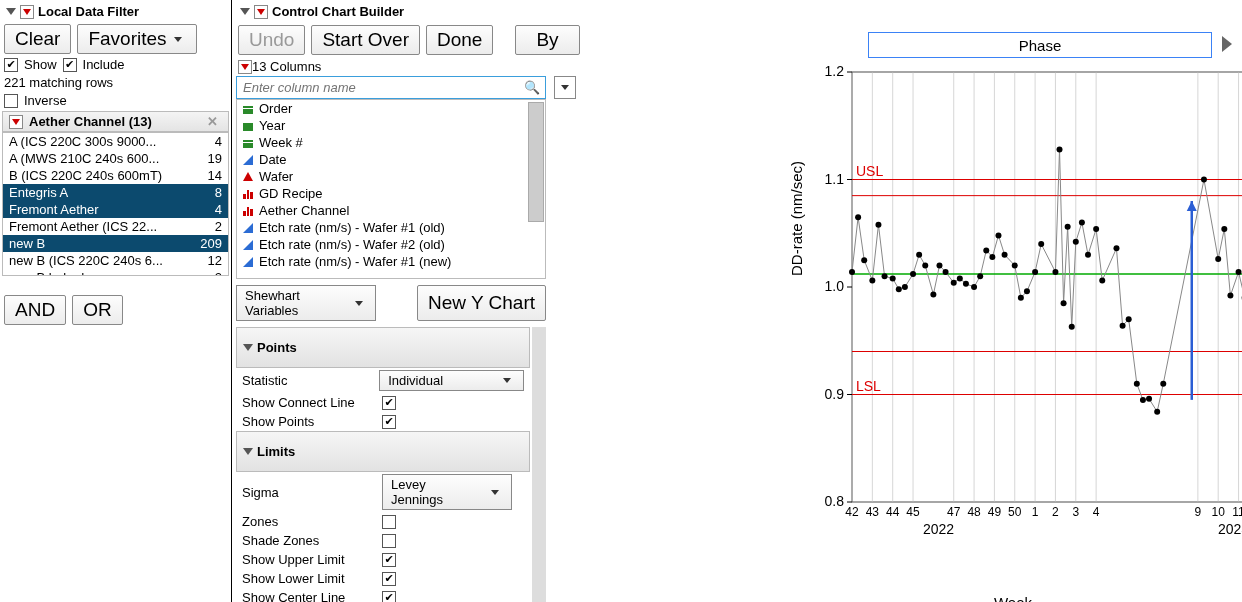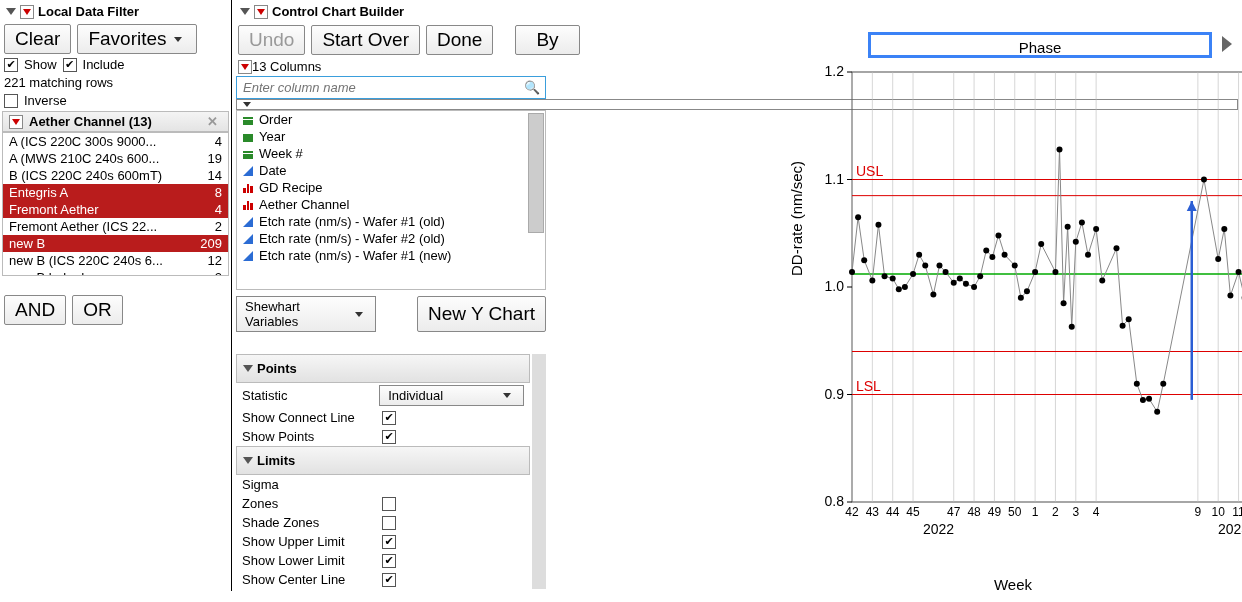--- a/index.html
+++ b/index.html
@@ -12,47 +12,47 @@
   .left-pane { width: 232px; padding: 2px; border-right: 1px solid #000000; }
   .btn { border: 1px solid #888; background: linear-gradient(#fdfdfd,#ececec); padding: 3px 10px; border-radius: 2px; cursor: pointer; font-size: 19px; display:inline-flex; align-items:center; gap:3px;}
   .row { display: flex; align-items: center; gap: 6px; margin: 3px 2px; }
   .cb { width: 14px; height: 14px; border: 1px solid #555; display:inline-flex; align-items:center; justify-content:center; background:#fff; cursor:pointer; }
   .cb.checked::after { content:"✔"; font-size: 11px; line-height: 11px; color:#000; }
   .section-hdr { background: linear-gradient(#f4f4f4,#e4e4e4); border:1px solid #bbb; padding: 2px 6px; font-weight: bold; display:flex; align-items:center; gap:6px; }
   .close-x { margin-left:auto; color:#999; cursor:pointer; padding:0 4px; }
   .filter-list { border:1px solid #bbb; height: 144px; overflow-y:auto; font-size:13px; }
   .filter-item { display:flex; padding:1px 6px; cursor:pointer; }
   .filter-item .count { margin-left:auto; }
-  .filter-item.sel { background:#b91c1c; color:#fff; }
+  .filter-item.sel { background:#0c4a6e; color:#fff; }
   .and-or { margin-top: 19px; }
   .right-pane { flex:1; padding:2px 4px; position:relative; }
   .toolbar { display:flex; gap:6px; margin:4px 2px; align-items:center; }
   .col-search { position:relative; border:1px solid #3a9edc; width:310px; display:flex; align-items:center; }
   .col-search input { border:none; outline:none; padding:3px 6px; width:100%; font-style:italic; color:#888; font-size:13px; }
   .search-icon { padding:0 4px; color:#555; }
   .dd-arrow { width:0;height:0;border-left:4px solid transparent;border-right:4px solid transparent;border-top:5px solid #333; margin:0 4px; }
   .col-list { border:1px solid #bbb; height:180px; overflow-y:auto; width:310px; }
   .col-item { padding:1px 6px; display:flex; align-items:center; gap:6px; cursor:pointer; }
   .ico { width:12px; height:12px; display:inline-block; }
   .ico-bars { background: linear-gradient(to top, #2a8a2a 0 40%, transparent 40% 50%, #2a8a2a 50% 80%, transparent 80%); width:10px;height:10px; border-bottom:1px solid #2a8a2a; }
   .ico-red { width:0;height:0;border-left:5px solid transparent;border-right:5px solid transparent;border-bottom:9px solid #c00; }
   .ico-red-bars { width:10px; height:10px; display:flex; align-items:flex-end; gap:1px; }
   .ico-red-bars span { width:3px; background:#c00; }
   .ico-red-bars span:nth-child(1){height:5px;} .ico-red-bars span:nth-child(2){height:9px;} .ico-red-bars span:nth-child(3){height:7px;}
   .ico-blue-tri { width:0;height:0;border-left:0;border-right:10px solid transparent; border-bottom:10px solid #2b6cd4; transform:scaleX(-1);}
   .scroll-handle { background:#ccc; border:1px solid #aaa; position:absolute; right:1px; width:16px; }
   .config-area { display:flex; gap:8px; margin-top:6px; }
   .config-col { width:310px; }
   .combo { border:1px solid #888; background:linear-gradient(#fdfdfd,#ececec); padding:2px 8px; display:inline-flex; align-items:center; gap:6px; cursor:pointer; font-size:13px; }
-  .outline-hdr { background:linear-gradient(#f6f6f6,#e2e2e2); border:1px solid #bbb; padding:6px 6px; font-weight:bold; display:flex; align-items:center; gap:4px; }
+  .outline-hdr { background:linear-gradient(#f6f6f6,#e2e2e2); border:1px solid #bbb; padding:12px 6px; font-weight:bold; display:flex; align-items:center; gap:4px; }
   .form-row { display:flex; align-items:center; padding:2px 6px; gap:20px; }
   .form-row label { width:120px; }
   .form-row .cb { margin-left:0; }
   .chart-area { position:absolute; left:560px; top:26px; right:8px; bottom:2px; }
-  .phase-box { border:3px solid #3b82f6; text-align:center; padding:6px 0; font-size:15px; position:absolute; left:76px; right:22px; top:6px; height:26px; line-height:14px; }
+  .phase-box { border:1px solid #3b82f6; text-align:center; padding:6px 0; font-size:15px; position:absolute; left:76px; right:22px; top:6px; height:26px; line-height:14px; }
   .play-tri { position:absolute; right:2px; top:10px; width:0;height:0;border-top:8px solid transparent;border-bottom:8px solid transparent;border-left:10px solid #666; cursor:pointer; }
   svg.plot { position:absolute; top:38px; left:0; }
   .ylab { position:absolute; left:-4px; top:250px; transform:rotate(-90deg); transform-origin:left top; font-size:15px; }
   .xlab { position:absolute; left:50%; bottom:-4px; transform:translateX(-50%); font-size:15px; }
 </style>
 </head>
 <body>
 
 <div class="app">
 
@@ -149,21 +149,21 @@
       <span class="btn">Done</span>
       <span style="width:10px;"></span>
       <span class="btn" style="padding:3px 20px">By</span>
     </div>
     <div style="display:flex;align-items:center;margin:2px;">
       <span class="red-box">
           <span class="red-tri"></span>
         </span>
       <span>13 Columns</span>
     </div>
-    <div style="display:flex;gap:0;flex-direction:column;">
+    <div style="display:flex;gap:8px;">
       <div class="col-search">
         <input placeholder="Enter column name" style="">
         <span class="search-icon">🔍</span>
       </div>
       <span style="border:1px solid #888; padding:2px 2px; display:flex; align-items:center;">
           <span class="dd-arrow"></span>
         </span>
     </div>
     <div class="col-list" id="col-list" style="position:relative;">
       <div class="scroll-handle" style="top:2px;height:120px;"></div>
@@ -177,20 +177,24 @@
         </div>
         <div class="col-item">
           <span class="ico ico-bars"></span>
           <span>Week #</span>
         </div>
         <div class="col-item">
           <span class="ico ico-blue-tri"></span>
           <span>Date</span>
         </div>
         <div class="col-item">
+          <span class="ico ico-red"></span>
+          <span>Wafer</span>
+        </div>
+        <div class="col-item">
           <span class="ico-red-bars">
             <span></span>
             <span></span>
             <span></span>
           </span>
           <span>GD Recipe</span>
         </div>
         <div class="col-item">
           <span class="ico-red-bars">
             <span></span>
@@ -208,21 +212,21 @@
           <span>Etch rate (nm/s) - Wafer #2 (old)</span>
         </div>
         <div class="col-item">
           <span class="ico ico-blue-tri"></span>
           <span>Etch rate (nm/s) - Wafer #1 (new)</span>
         </div>
       </div>
 
     <div class="config-area">
       <div class="config-col">
-        <div style="display:flex; gap:8px; margin-bottom:22px;">
+        <div style="display:flex; gap:8px; margin-bottom:6px;">
           <span class="combo" style="width:140px;justify-content:space-between;">
               <span>Shewhart Variables</span>
               <span class="dd-arrow"></span>
             </span>
           <span class="btn" style="margin-left:auto;">New Y Chart</span>
         </div>
         <div style="border-right:14px solid #ddd; padding-right:2px;">
         <div class="outline-hdr">
               <span class="disclosure"></span>
               <span>Points</span>
@@ -241,20 +245,24 @@
         <div class="form-row">
               <label>Show Points</label>
               <span class="cb checked"></span>
             </div>
         <div class="outline-hdr">
               <span class="disclosure"></span>
               <span>Limits</span>
             </div>
         <div class="form-row">
               <label>Sigma</label>
+          <span class="combo" style="width:130px;justify-content:space-between;">
+                <span>Levey Jennings</span>
+                <span class="dd-arrow"></span>
+              </span>
             </div>
         <div class="form-row">
               <label>Zones</label>
               <span class="cb"></span>
             </div>
         <div class="form-row">
               <label>Shade Zones</label>
               <span class="cb"></span>
             </div>
         <div class="form-row">

